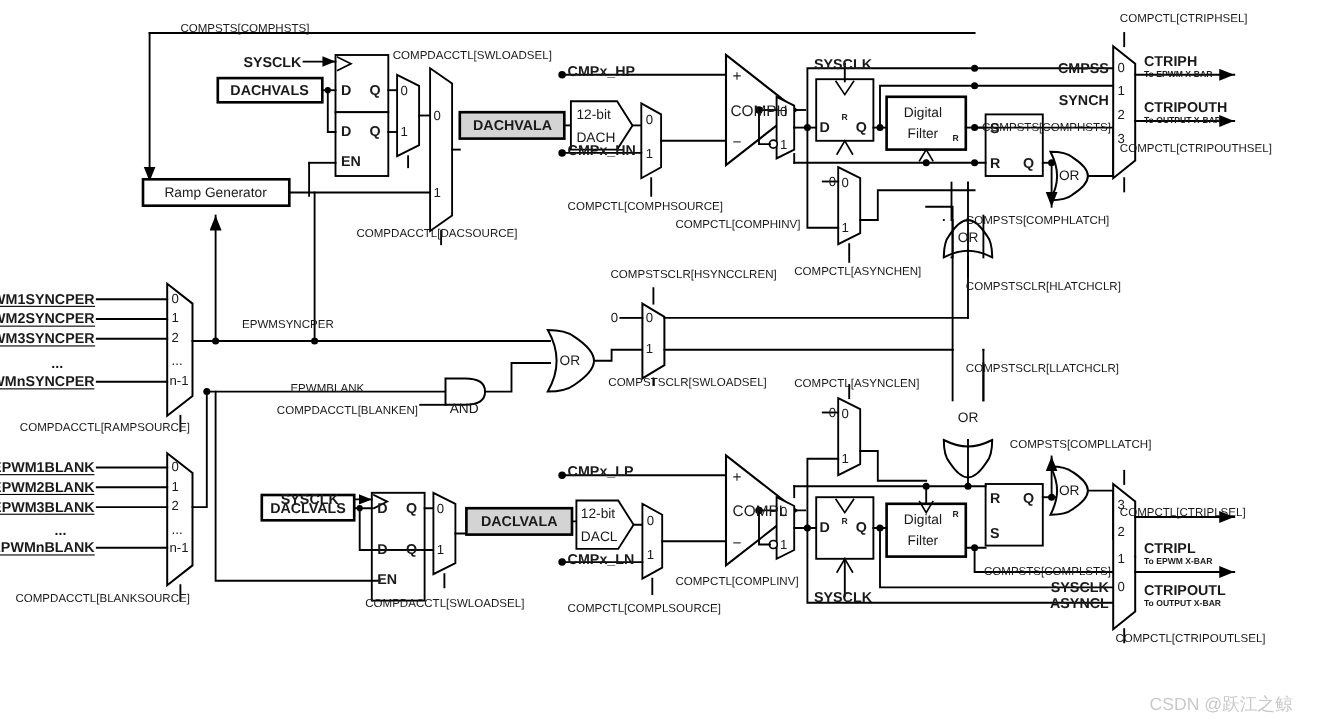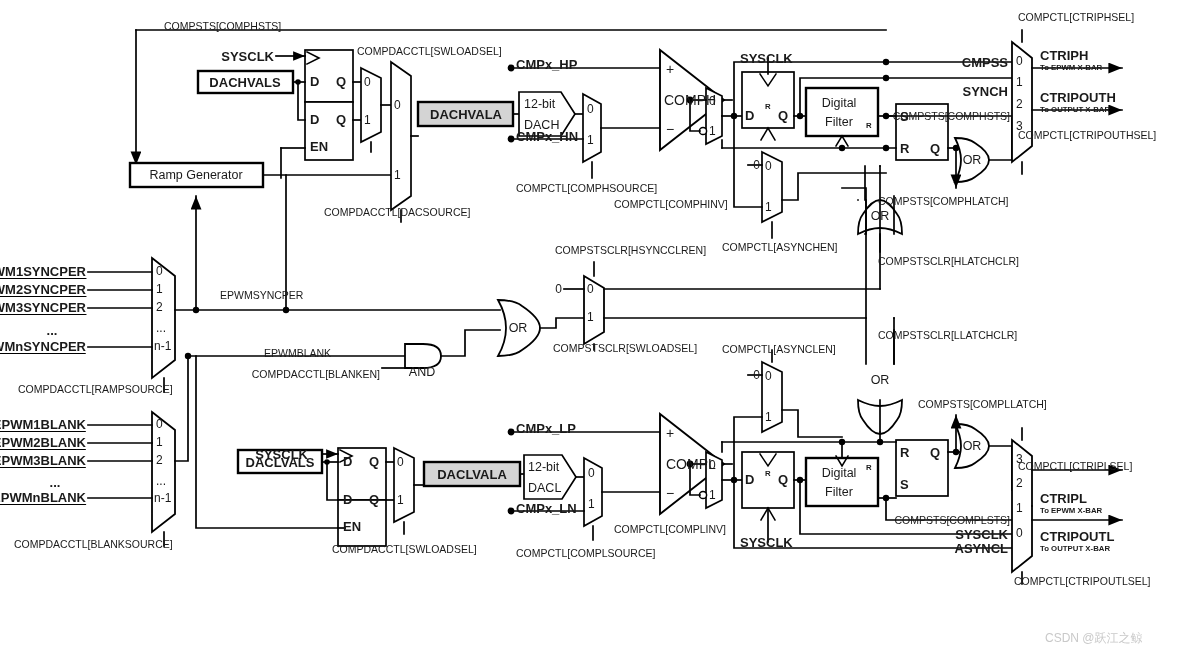--- a/index.html
+++ b/index.html
@@ -10,21 +10,21 @@
   .lbl.sm{font-size:10.5px;}
   .lbl.xs{font-size:7.8px;font-weight:bold;}
   .lbl.bx{font-size:13px;font-weight:bold;}
   .lbl.bx2{font-size:12.5px;}
   .lbl.big{font-size:14px;}
   .lbl.mux{font-size:12px;}
   .lbl.ctr{transform:translate(-50%,-50%);}
   .lbl.rt{transform:translate(-100%,-50%);}
   .lbl.und{text-decoration:none;}
   .caption{position:absolute;left:347px;top:606px;font-size:21px;font-weight:bold;color:#000;letter-spacing:-.2px;}
-  .watermark{position:absolute;left:1045px;top:630px;font-size:12px;color:#c9c9c9;}
+  .watermark{position:absolute;left:1045px;top:630px;font-size:16px;color:#c9c9c9;}
   .ortxt{font-size:12.5px;}
   .vert{transform:translate(-50%,-50%) rotate(-90deg);}
 </style>
 </head>
 <body>
 
 <div id="page">
 
   <svg id="svgroot" width="1199" height="656" viewBox="0 0 1199 656">
     <defs>

